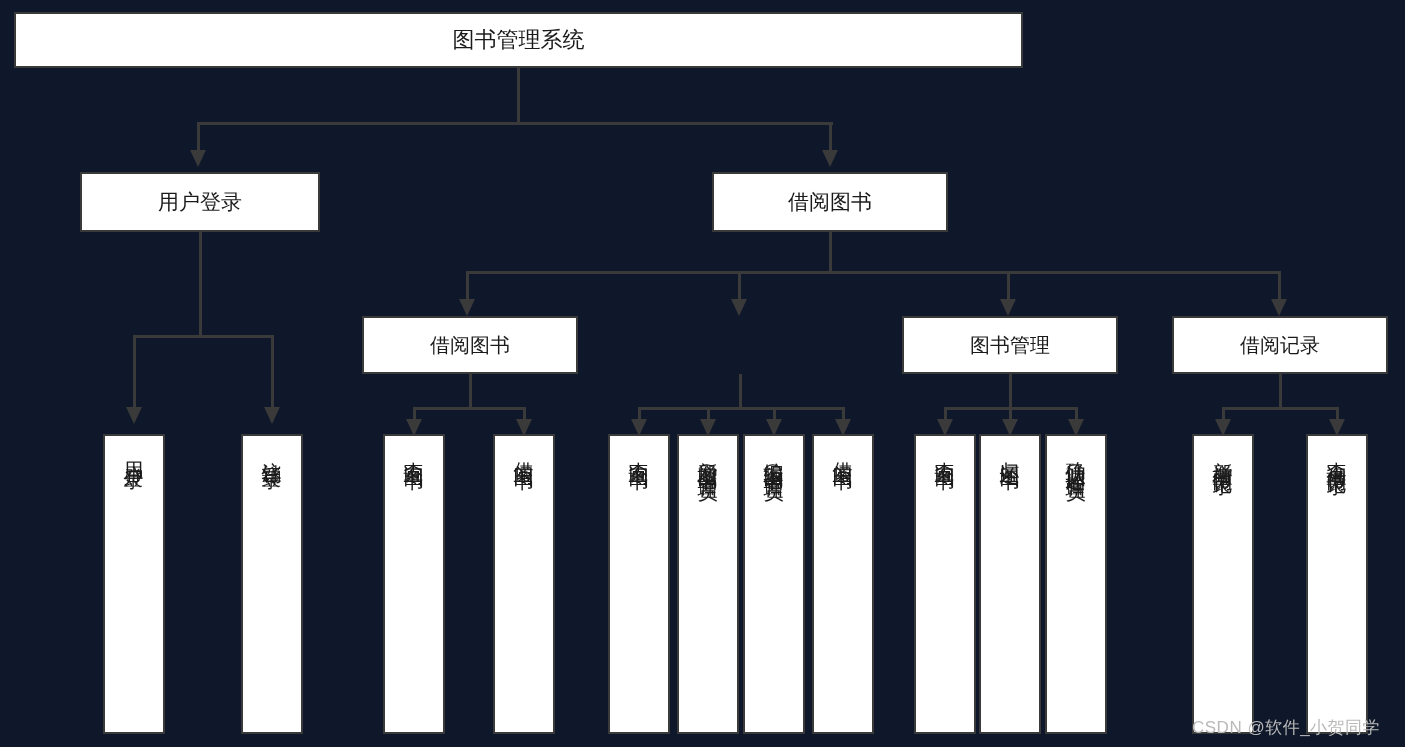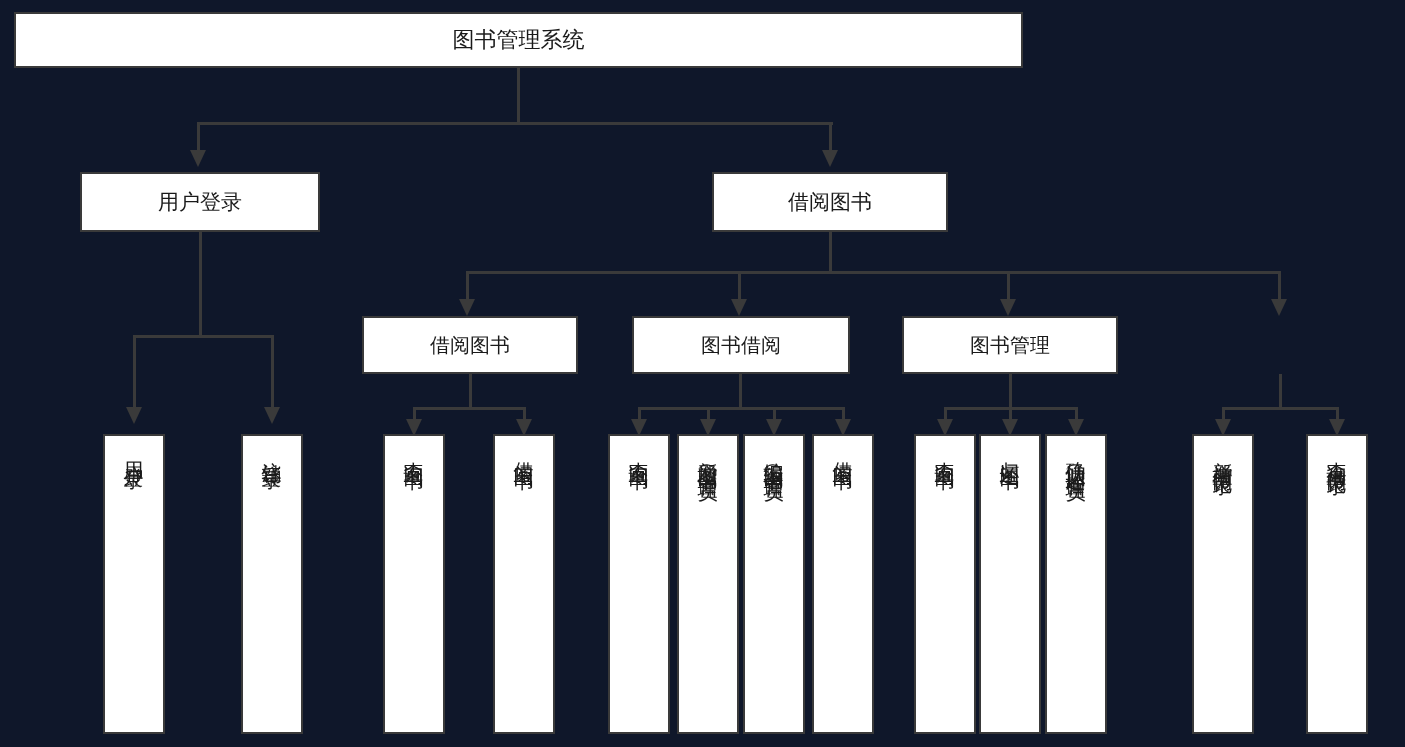--- a/index.html
+++ b/index.html
@@ -112,25 +112,25 @@
   <div class="vline" style="left:738px; top:271px; height:30px;"></div>
   <div class="arrow" style="left:731px; top:299px;"></div>
   <div class="vline" style="left:1007px; top:271px; height:30px;"></div>
   <div class="arrow" style="left:1000px; top:299px;"></div>
   <div class="vline" style="left:1278px; top:271px; height:30px;"></div>
   <div class="arrow" style="left:1271px; top:299px;"></div>
 
   <div class="node level3" style="left:362px; top:316px; width:216px; height:58px;">
     <span>借阅图书</span>
   </div>
-  <div class="node level3" style="left:632px; top:316px; width:218px; height:58px;">
-    <span>图书借阅</span>
-  </div>
   <div class="node level3" style="left:902px; top:316px; width:216px; height:58px;">
     <span>图书管理</span>
+  </div>
+  <div class="node level3" style="left:1172px; top:316px; width:216px; height:58px;">
+    <span>借阅记录</span>
   </div>
 
   <div class="vline" style="left:469px; top:374px; height:35px;"></div>
   <div class="hline" style="left:413px; top:407px; width:112px;"></div>
   <div class="vline" style="left:413px; top:407px; height:14px;"></div>
   <div class="arrow" style="left:406px; top:419px;"></div>
   <div class="vline" style="left:523px; top:407px; height:14px;"></div>
   <div class="arrow" style="left:516px; top:419px;"></div>
 
   <div class="vline" style="left:739px; top:374px; height:35px;"></div>
@@ -197,14 +197,15 @@
     <span class="vtext">确认归还（管理员）</span>
   </div>
 
   <div class="node leaf" style="left:1192px; top:434px; width:62px; height:300px;">
     <span class="vtext">新增借阅记录</span>
   </div>
   <div class="node leaf" style="left:1306px; top:434px; width:62px; height:300px;">
     <span class="vtext">查询借阅记录</span>
   </div>
 
+  <div id="watermark" style="left:1192px; top:716px;">CSDN @软件_小贺同学</div>
 
 </div>
 
 </body></html>

